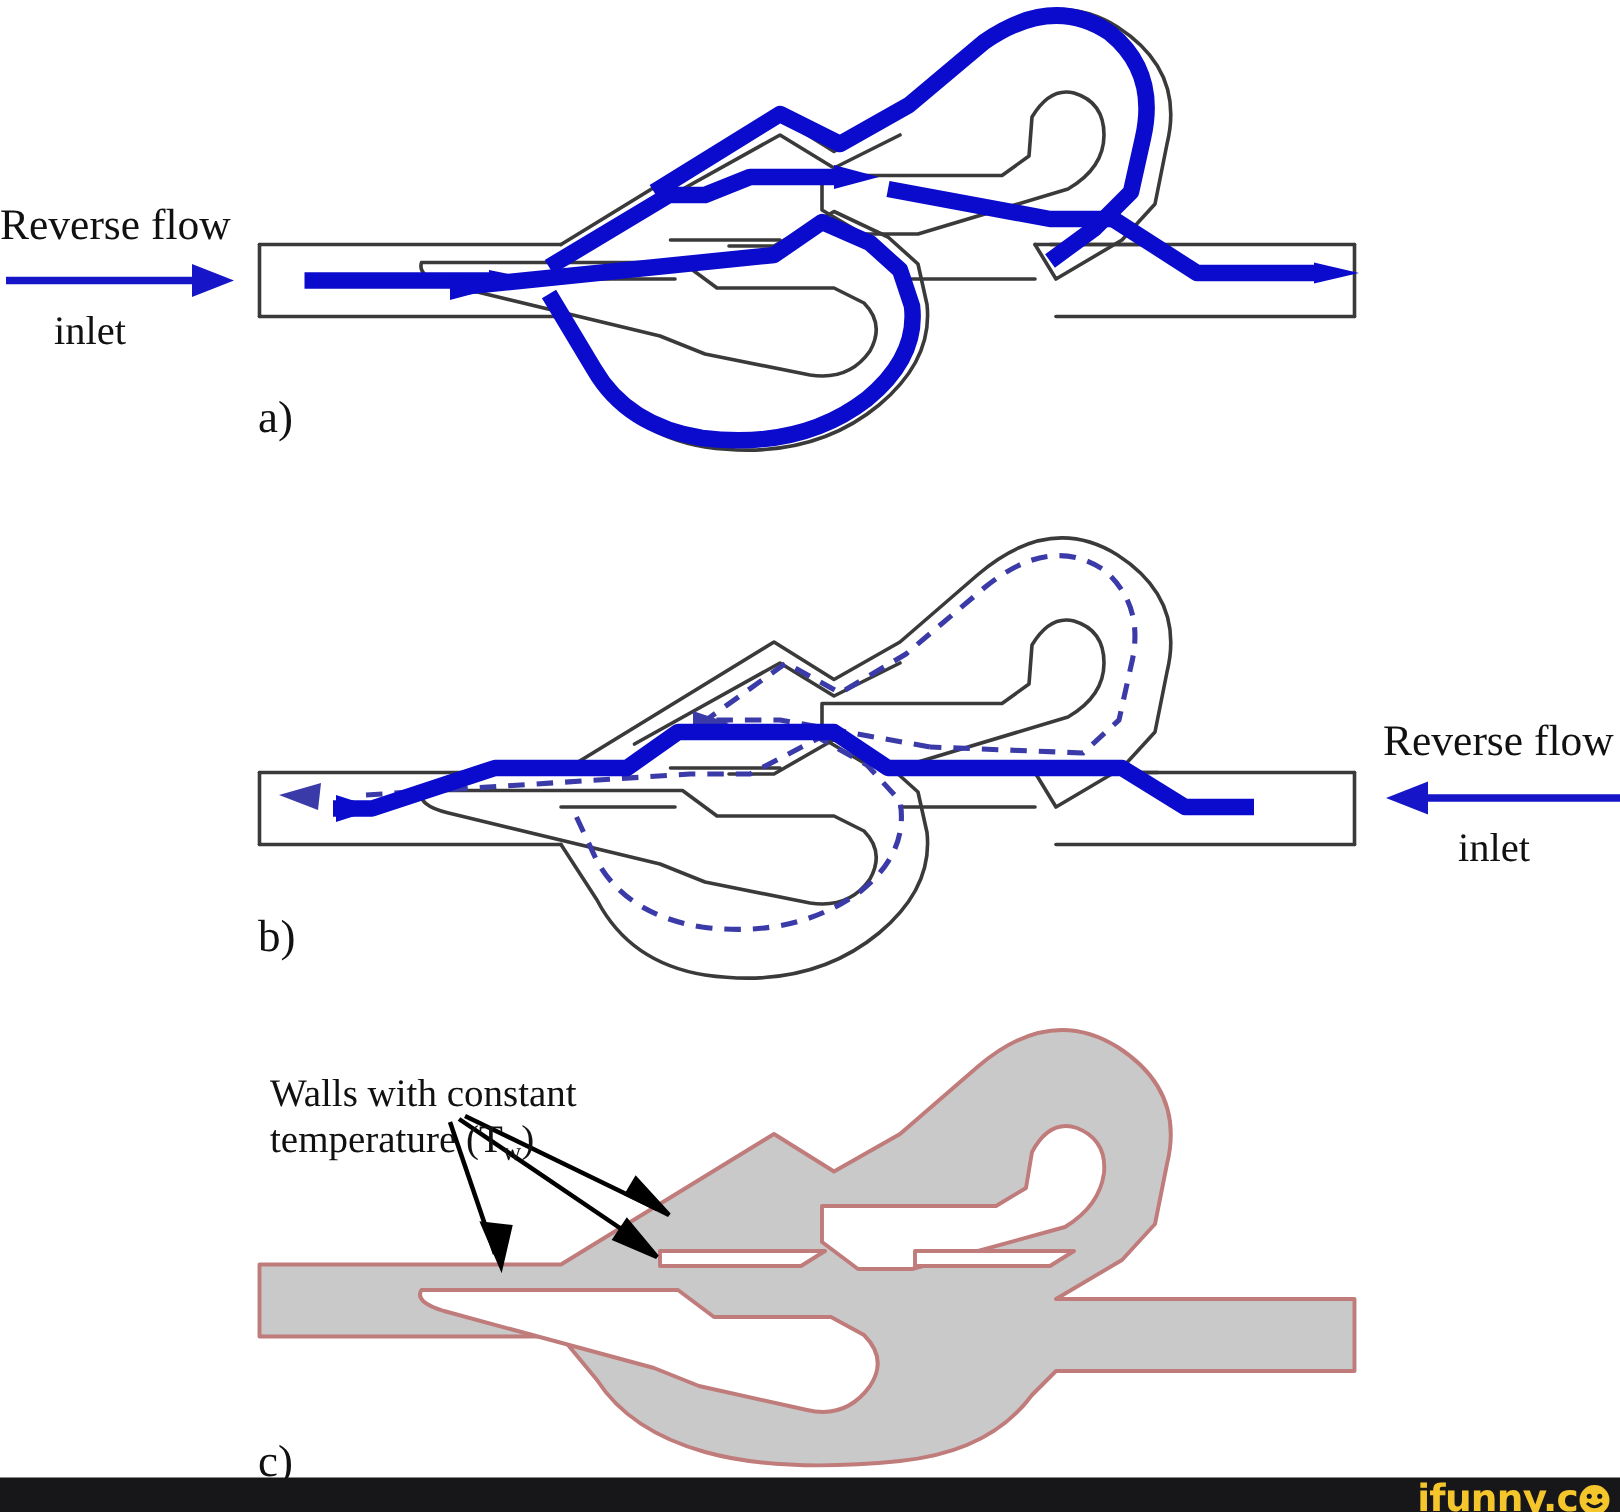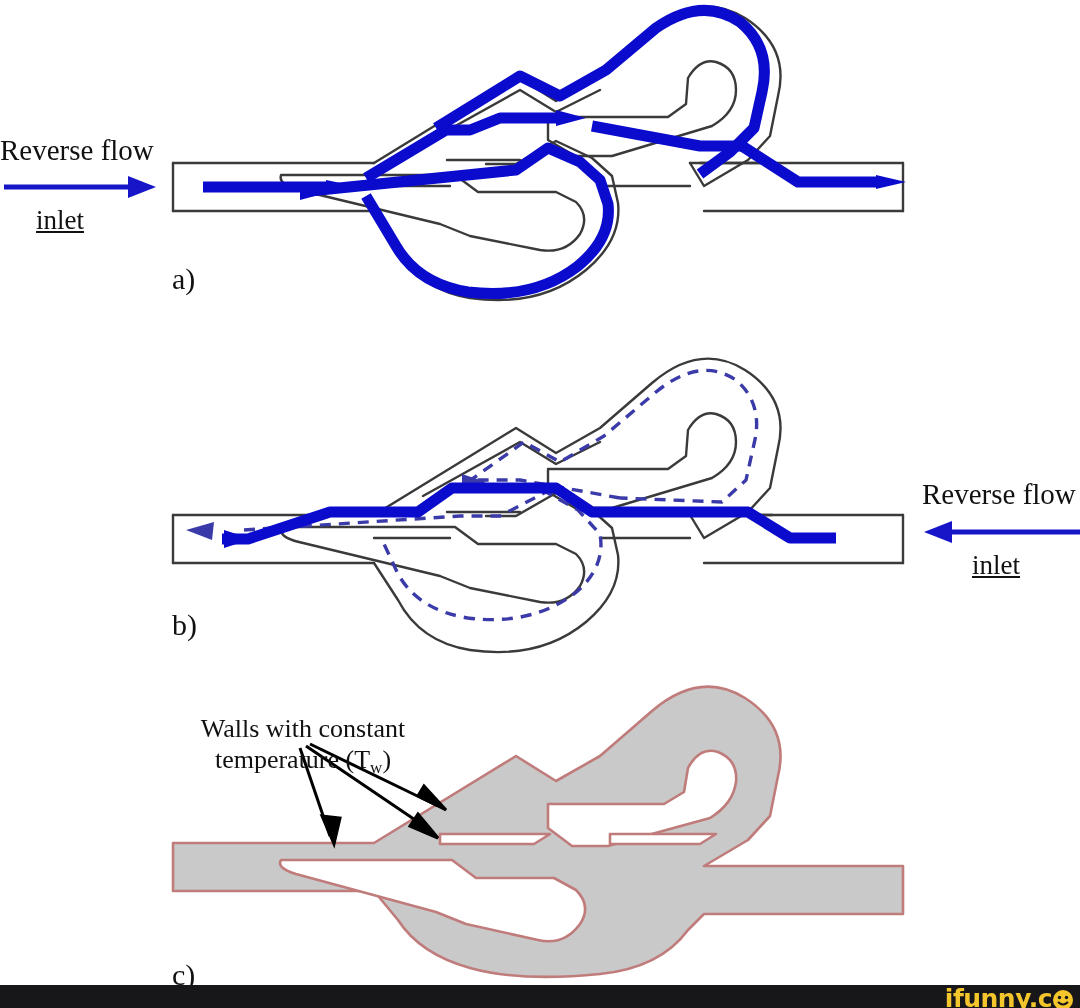--- a/index.html
+++ b/index.html
@@ -3,22 +3,22 @@
 <meta charset="utf-8">
 <style>
   html,body{margin:0;padding:0;background:#ffffff;}
   body{width:1080px;height:1008px;position:relative;overflow:hidden;
        font-family:"Liberation Serif","DejaVu Serif",serif;color:#111;}
   .stage{position:absolute;left:0;top:0;width:1080px;height:1008px;}
   svg{display:block;position:absolute;left:0;top:0;}
   .lbl{position:absolute;white-space:nowrap;}
   .panel-letter{font-size:30px;font-style:normal;}
   .flow-title{font-size:29px;}
-  .flow-sub{font-size:27px;text-decoration:underline;}
-  .wallnote{font-size:26px;text-align:center;line-height:1.18;}
+  .flow-sub{font-size:27px;}
+  .wallnote{font-size:26px;text-align:left;line-height:1.18;}
   .wallnote .sub{font-size:17px;vertical-align:-0.30em;}
   .watermark-bar{position:absolute;left:0;top:985px;width:1080px;height:23px;
       background:#17171a;}
   .wm-text{position:absolute;right:6px;top:984px;font-family:"DejaVu Sans",sans-serif;
       font-weight:bold;font-size:25px;letter-spacing:-0.5px;color:#f5c62c;}
   .wm-smiley{display:inline-block;position:relative;}
 </style>
 </head>
 <body>
 

